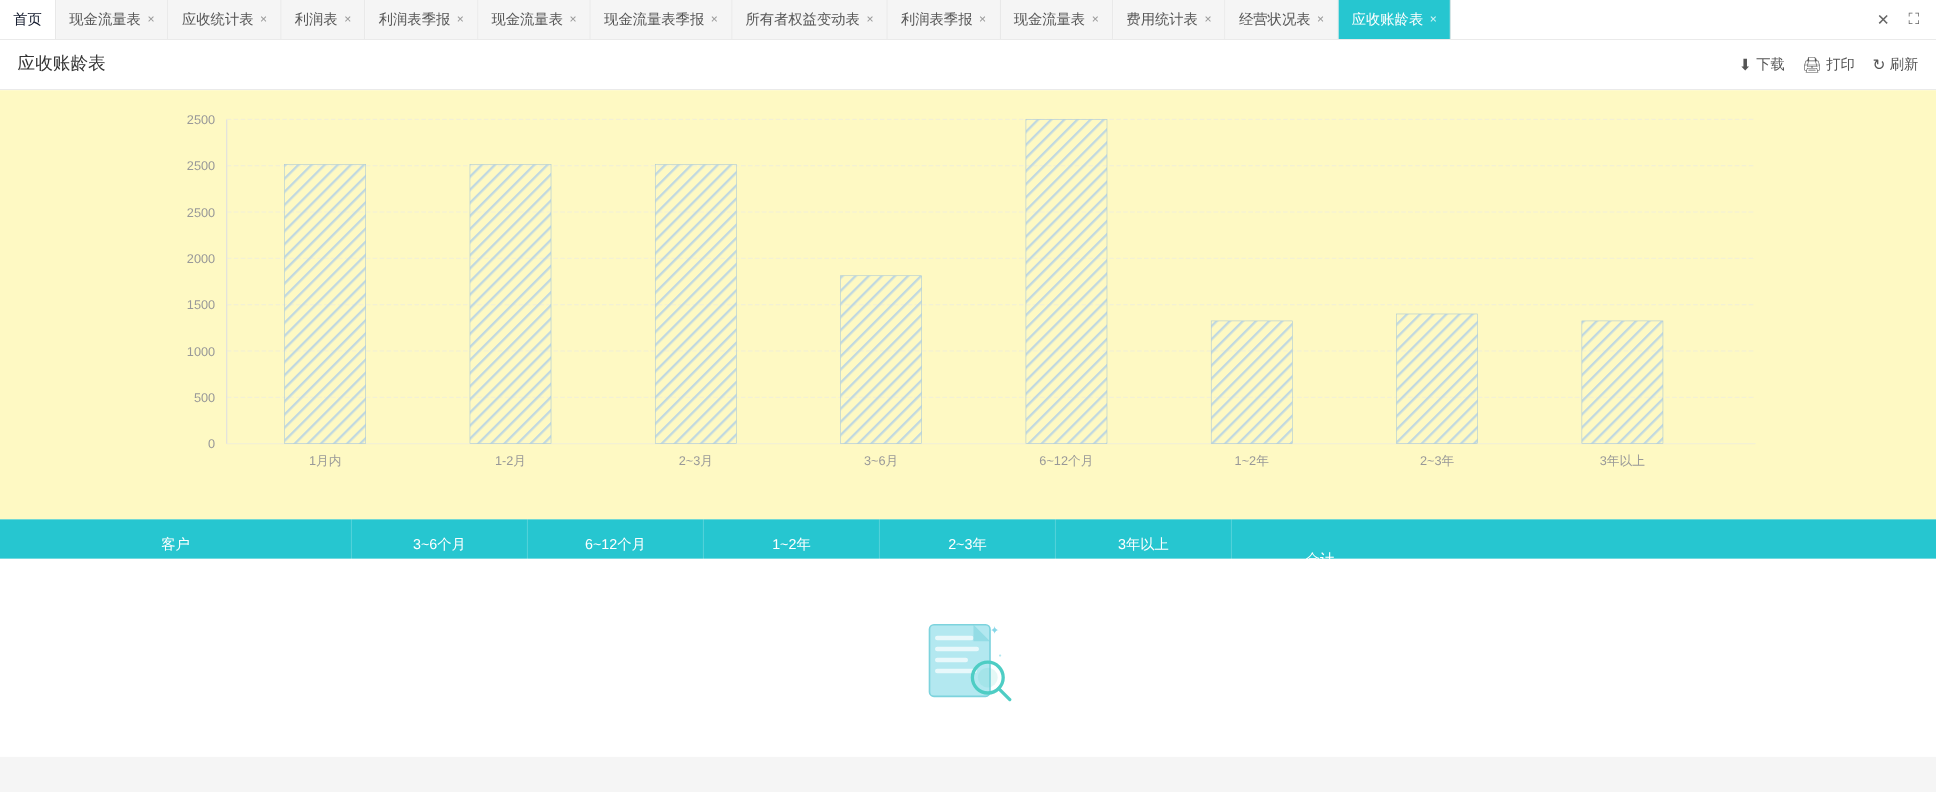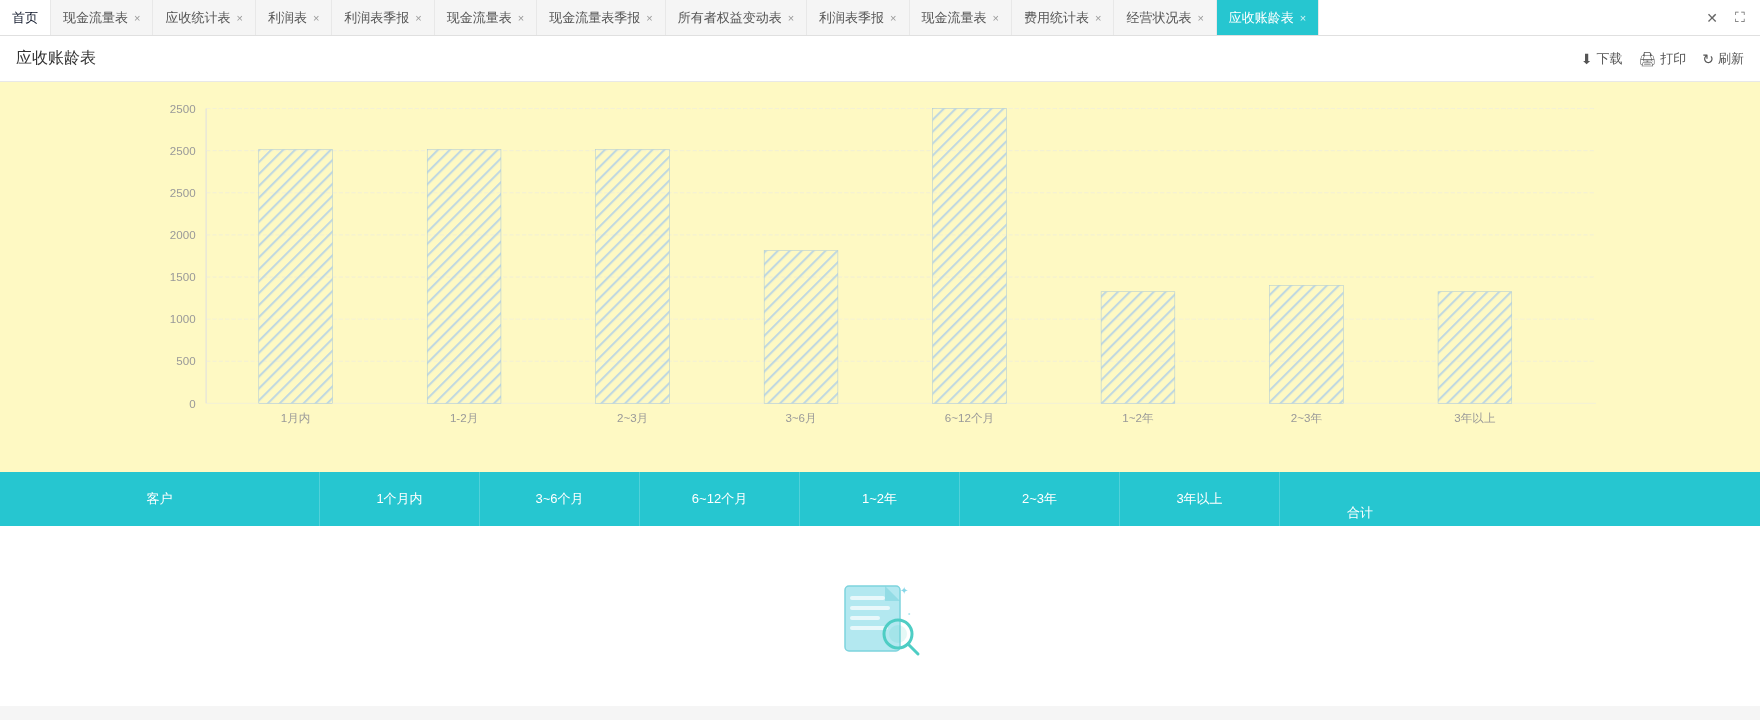--- a/index.html
+++ b/index.html
@@ -108,21 +108,21 @@
     .chart-svg-wrapper {
       width: 100%;
       height: 100%;
     }
 
     
     .table-header {
       background: #26c6d0;
       display: grid;
       grid-template-columns: 2fr 1fr 1fr 1fr 1fr 1fr 1fr 1fr 1fr 1fr;
-      height: 54px;
+      height: 36px;
     }
     .th-cell {
       display: flex;
       align-items: center;
       justify-content: center;
       color: #fff;
       font-size: 13px;
       border-right: 1px solid rgba(255,255,255,0.2);
     }
     .th-cell:last-child { border-right: none; margin-top: 28px; }
@@ -277,21 +277,20 @@
       <text x="625" y="308" text-anchor="middle" font-size="11" fill="#999">3~6月</text>
       <text x="785" y="308" text-anchor="middle" font-size="11" fill="#999">6~12个月</text>
       <text x="945" y="308" text-anchor="middle" font-size="11" fill="#999">1~2年</text>
       <text x="1105" y="308" text-anchor="middle" font-size="11" fill="#999">2~3年</text>
       <text x="1265" y="308" text-anchor="middle" font-size="11" fill="#999">3年以上</text>
     </svg>
   </div>
 
   <div class="table-header" id="table-header">
   <div class="th-cell">客户</div>
-      <div class="th-cell">1个月内</div>
       <div class="th-cell">3~6个月</div>
       <div class="th-cell">6~12个月</div>
       <div class="th-cell">1~2年</div>
       <div class="th-cell">2~3年</div>
       <div class="th-cell">3年以上</div>
       <div class="th-cell">合计</div>
     </div>
 
   <div class="empty-state">
     <div class="scroll-illustration">

